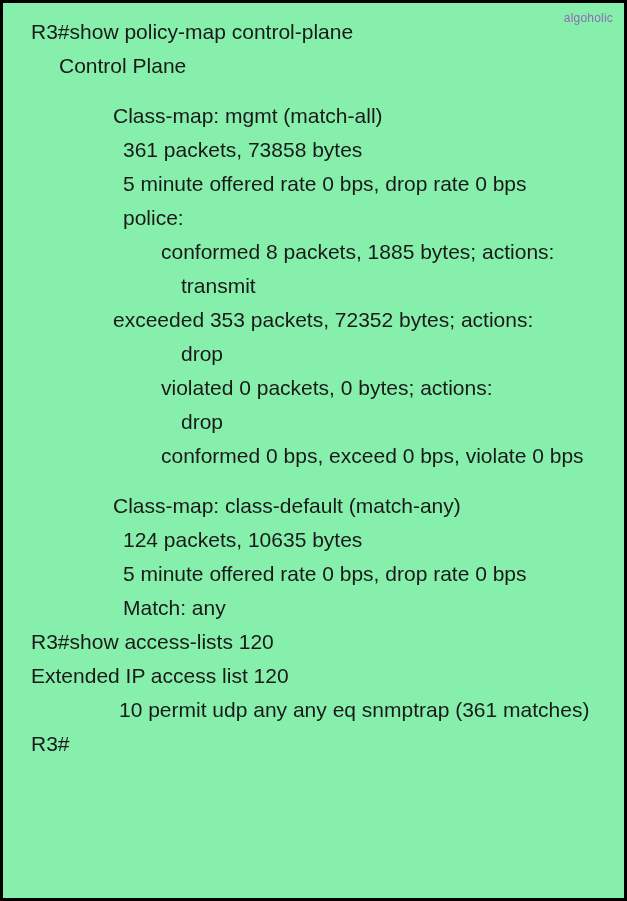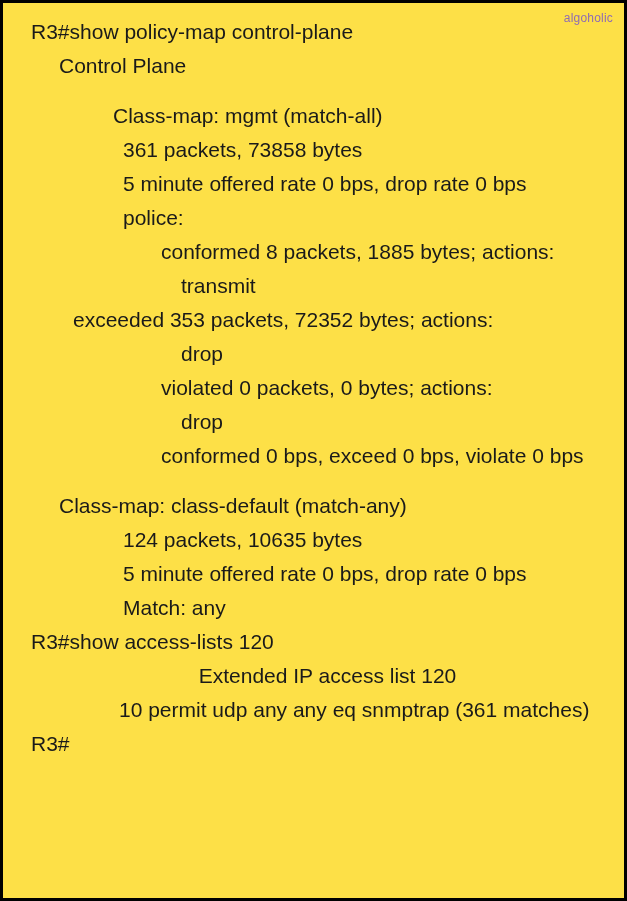--- a/index.html
+++ b/index.html
@@ -6,21 +6,21 @@
     margin: 0;
     padding: 0;
     background: #ffffff;
   }
   .frame {
     position: relative;
     width: 627px;
     height: 901px;
     box-sizing: border-box;
     border: 3px solid #000000;
-    background: #fde047;
+    background: #86efac;
     overflow: hidden;
     font-family: "Liberation Sans", sans-serif;
   }
   .watermark {
     position: absolute;
     top: 8px;
     right: 11px;
     font-size: 12px;
     color: #8f6cb4;
     letter-spacing: 0.2px;
@@ -50,27 +50,27 @@
   <span class="watermark" style="color: rgb(143, 108, 180);">algoholic</span>
   <div class="terminal" style="color: rgb(26, 26, 26);">
       <div class="line" style="padding-left: 28px;">R3#show policy-map control-plane</div>
       <div class="line" style="padding-left: 56px;">Control Plane</div>
       <div class="line gap" style="padding-left: 110px;">Class-map: mgmt (match-all)</div>
       <div class="line" style="padding-left: 120px;">361 packets, 73858 bytes</div>
       <div class="line" style="padding-left: 120px;">5 minute offered rate 0 bps, drop rate 0 bps</div>
       <div class="line" style="padding-left: 120px;">police:</div>
       <div class="line" style="padding-left: 158px;">conformed 8 packets, 1885 bytes; actions:</div>
       <div class="line" style="padding-left: 178px;">transmit</div>
-      <div class="line" style="padding-left: 70px;">exceeded 353 packets, 72352 bytes; actions:</div>
+      <div class="line" style="padding-left: 110px;">exceeded 353 packets, 72352 bytes; actions:</div>
       <div class="line" style="padding-left: 178px;">drop</div>
       <div class="line" style="padding-left: 158px;">violated 0 packets, 0 bytes; actions:</div>
       <div class="line" style="padding-left: 178px;">drop</div>
       <div class="line" style="padding-left: 158px;">conformed 0 bps, exceed 0 bps, violate 0 bps</div>
-      <div class="line gap" style="padding-left: 56px;">Class-map: class-default (match-any)</div>
+      <div class="line gap" style="padding-left: 110px;">Class-map: class-default (match-any)</div>
       <div class="line" style="padding-left: 120px;">124 packets, 10635 bytes</div>
       <div class="line" style="padding-left: 120px;">5 minute offered rate 0 bps, drop rate 0 bps</div>
       <div class="line" style="padding-left: 120px;">Match: any</div>
       <div class="line" style="padding-left: 28px;">R3#show access-lists 120</div>
-      <div class="line" style="padding-left: 28px; text-align: center;">Extended IP access list 120</div>
+      <div class="line" style="padding-left: 28px;">Extended IP access list 120</div>
       <div class="line" style="padding-left: 116px;">10 permit udp any any eq snmptrap (361 matches)</div>
       <div class="line" style="padding-left: 28px;">R3#</div>
     </div>
 </div>
 
 </body></html>

